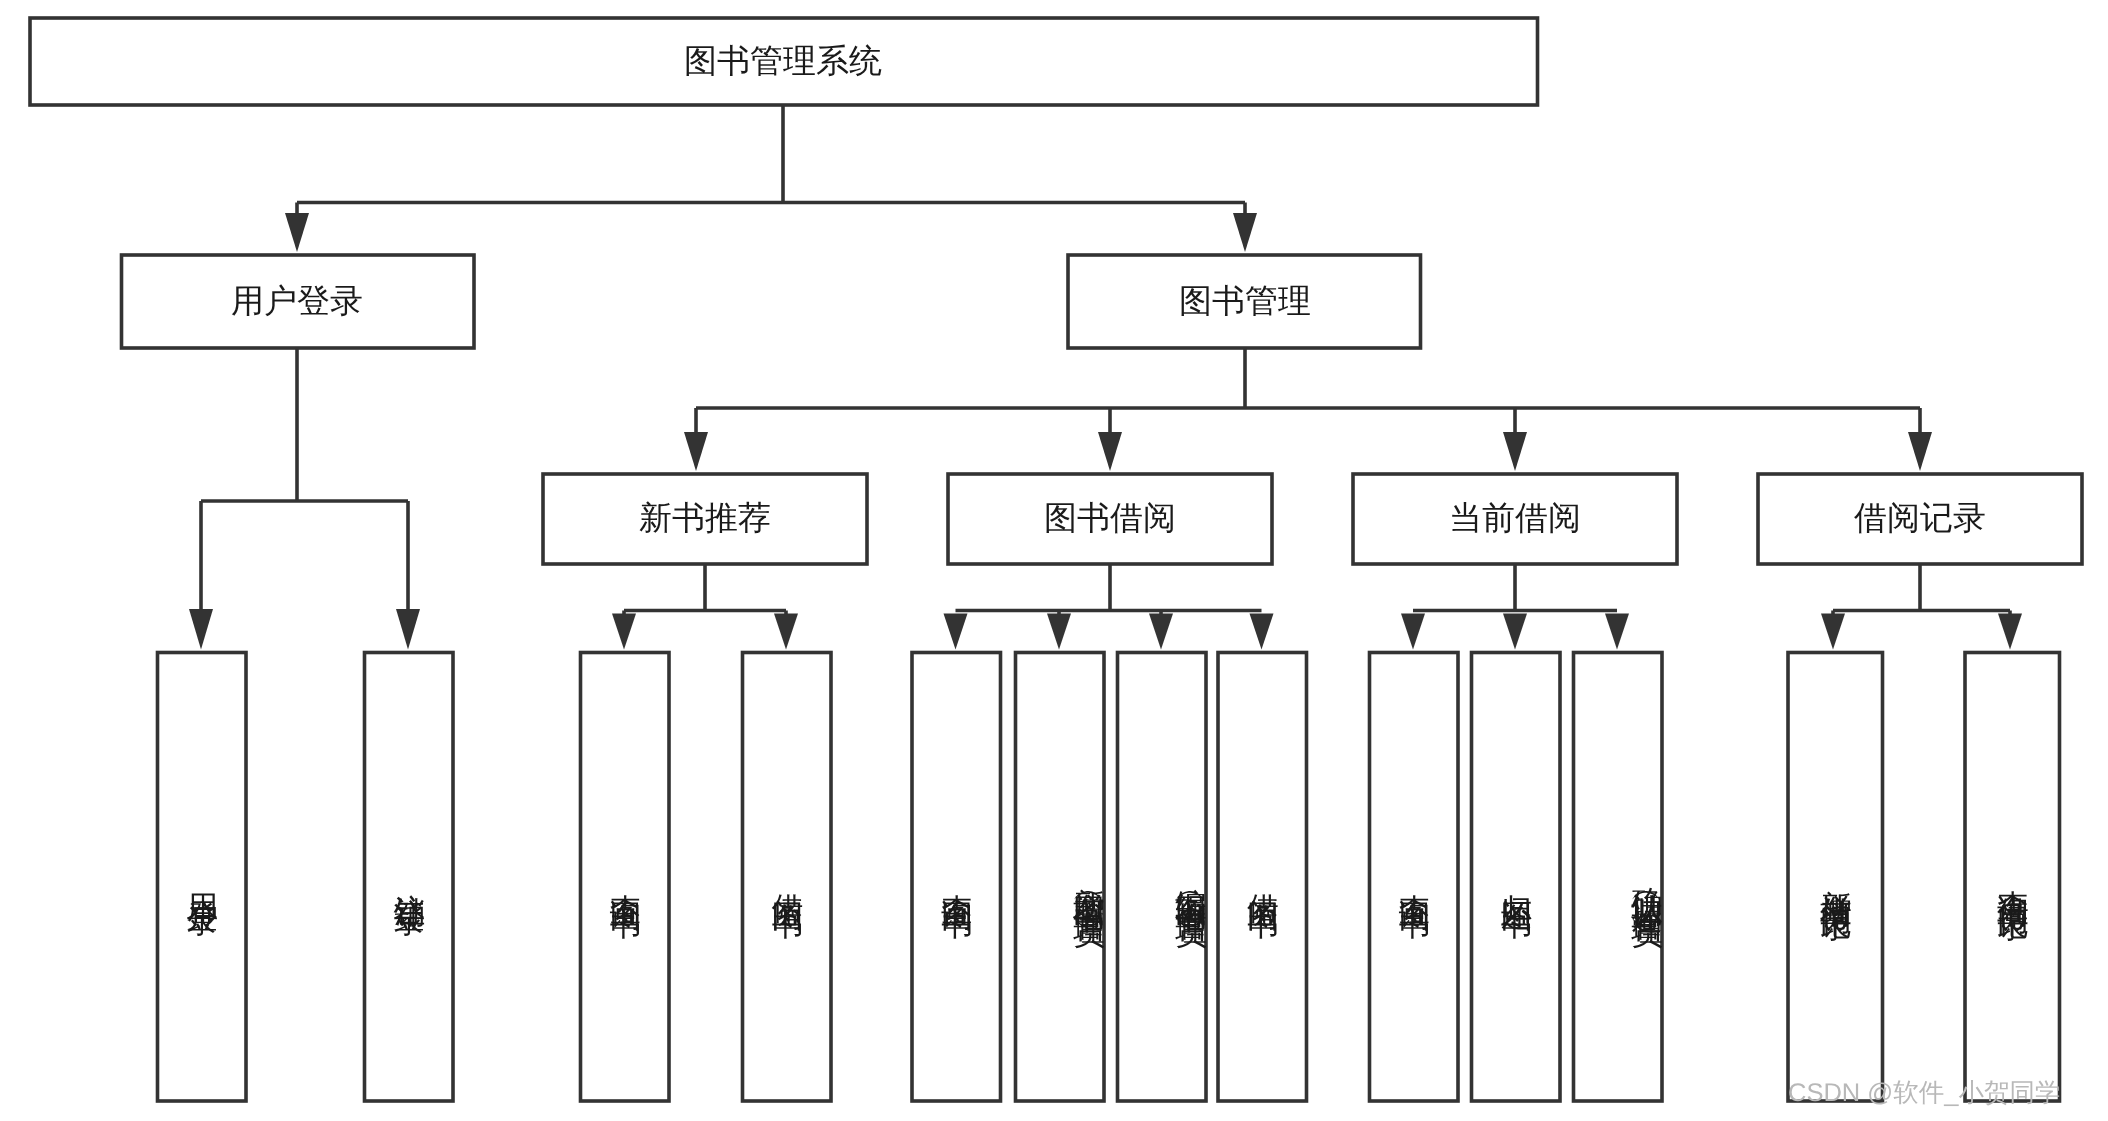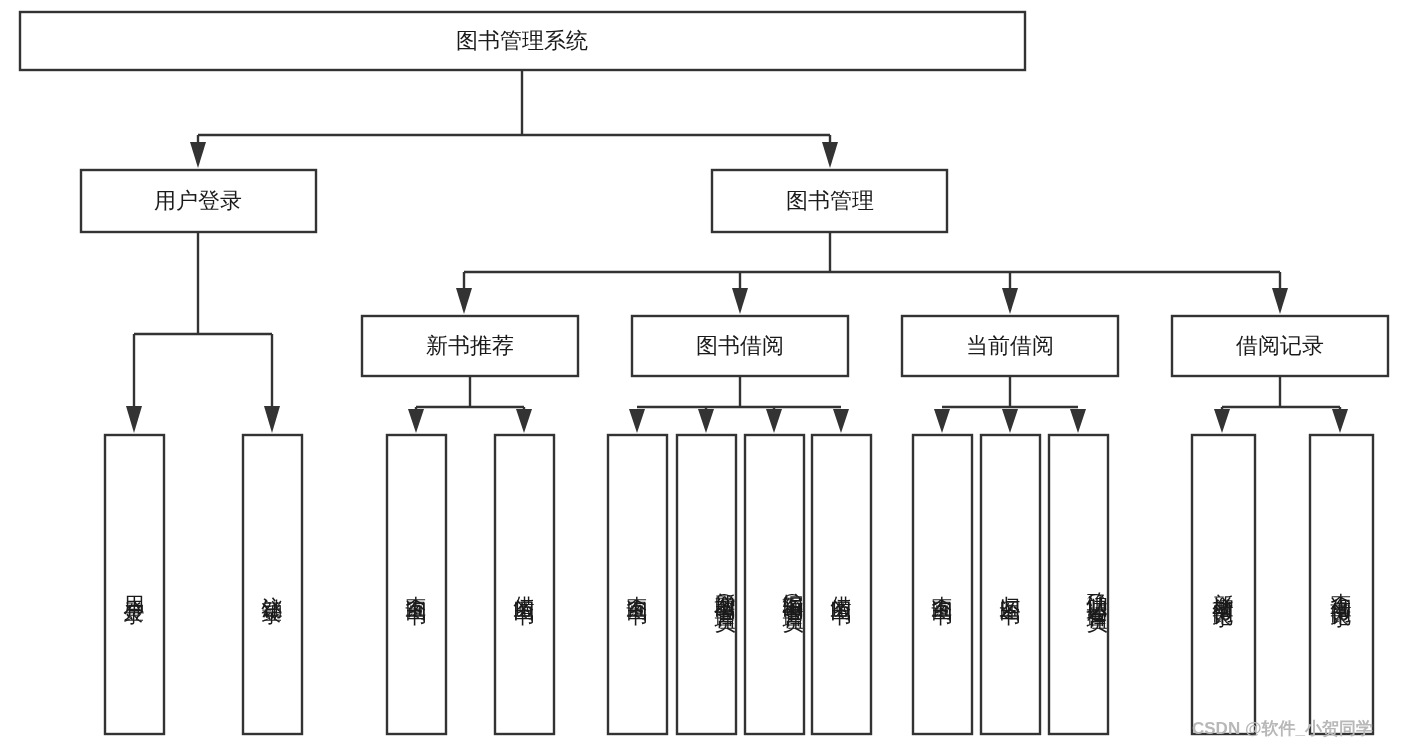--- a/index.html
+++ b/index.html
@@ -73,21 +73,20 @@
     align-items: flex-start;
     justify-content: center;
   }
   .watermark {
     position: absolute;
     font-family: "Liberation Sans", "DejaVu Sans", sans-serif;
     font-size: 17px;
     color: #b8b8b8;
     white-space: nowrap;
     user-select: none;
-    font-weight: bold;
   }
 </style>
 </head>
 <body>
 
 <div id="diagram-root">
 
   <svg class="diagram-svg" viewBox="0 0 1405 747" xmlns="http://www.w3.org/2000/svg">
 
     <g>

